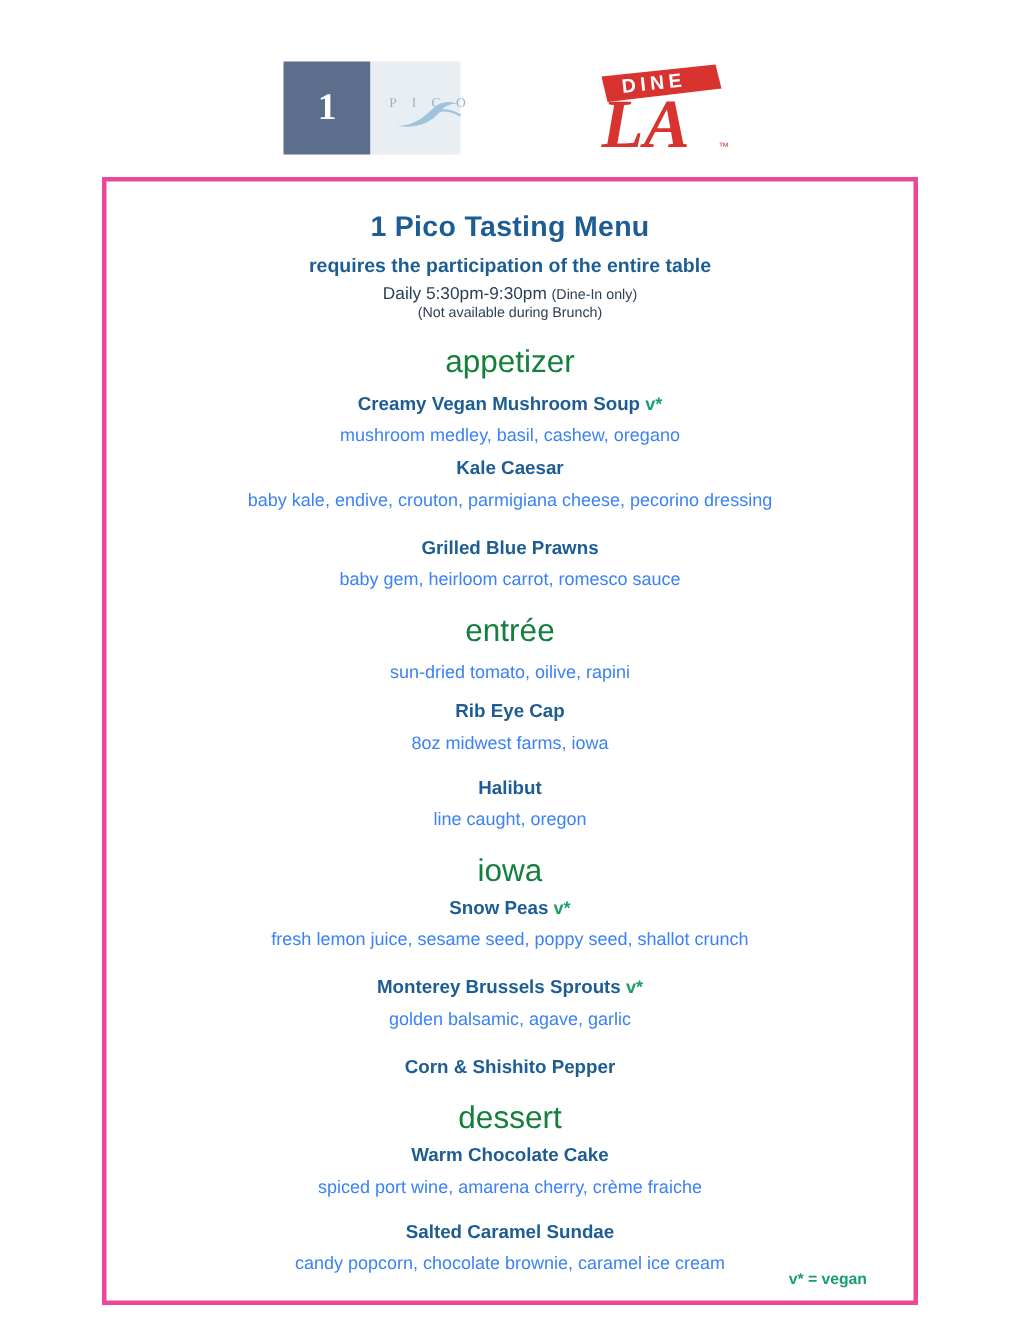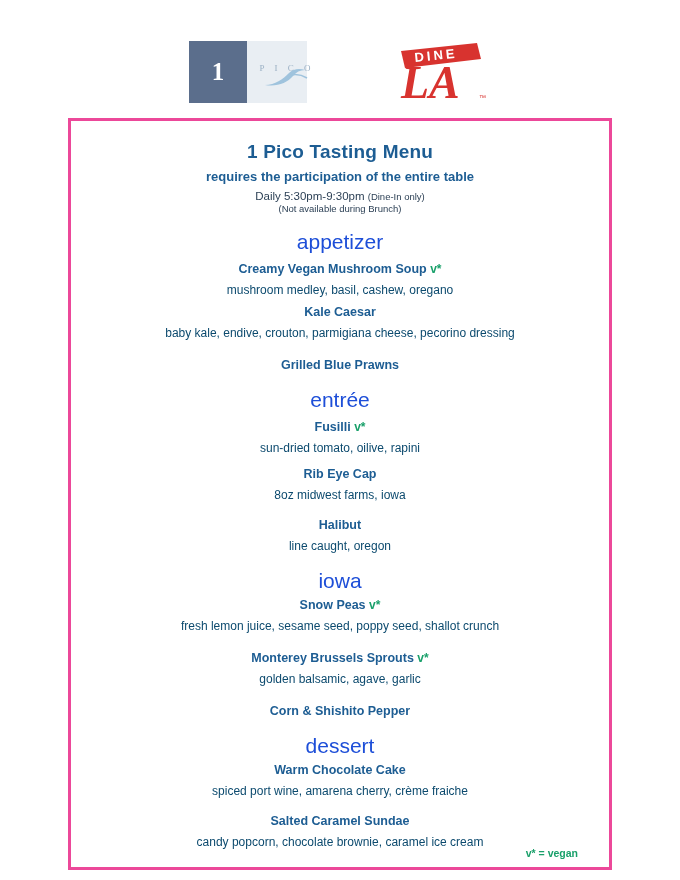--- a/index.html
+++ b/index.html
@@ -120,42 +120,42 @@
     font-size: 9.5px;
   }
   .menu-note {
     font-size: 9.5px;
     color: #2b3f54;
     margin: 1px 0 0 0;
   }
 
   .section-head {
     font-size: 21px;
-    color: #1d4ed8;
+    color: #15803d;
     margin: 16px 0 5px 0;
     font-weight: normal;
   }
 
   .dish {
     margin-top: 8px;
   }
   .dish-name {
     font-size: 12.5px;
     font-weight: bold;
     color: #1d5d93;
     margin: 0;
   }
   .vegan-mark {
     color: #19a06a;
     font-weight: bold;
     font-size: 12px;
   }
   .dish-desc {
     font-size: 12px;
-    color: #0c4a6e;
+    color: #3b82f6;
     margin: 7px 0 0 0;
   }
 
   .legend {
     position: absolute;
     right: 31px;
     bottom: 8px;
     font-size: 10.5px;
     color: #19a06a;
     font-weight: bold;
@@ -223,29 +223,26 @@
         <span class="vegan-mark"></span>
       </p>
       <p class="dish-desc">baby kale, endive, crouton, parmigiana cheese, pecorino dressing</p>
     </div>
 
     <div class="dish" style="margin-top:18px;">
       <p class="dish-name">
         <span>Grilled Blue Prawns</span>
         <span class="vegan-mark"></span>
       </p>
+      <p class="dish-desc">baby gem, heirloom carrot, romesco sauce</p>
     </div>
 
     <div class="section-head">entrée</div>
 
     <div class="dish">
-      <p class="dish-name">
-        <span>Fusilli</span>
-        <span class="vegan-mark">v*</span>
-      </p>
       <p class="dish-desc">sun-dried tomato, oilive, rapini</p>
     </div>
 
     <div class="dish" style="margin-top:12px;">
       <p class="dish-name">
         <span>Rib Eye Cap</span>
         <span class="vegan-mark"></span>
       </p>
       <p class="dish-desc">8oz midwest farms, iowa</p>
     </div>

